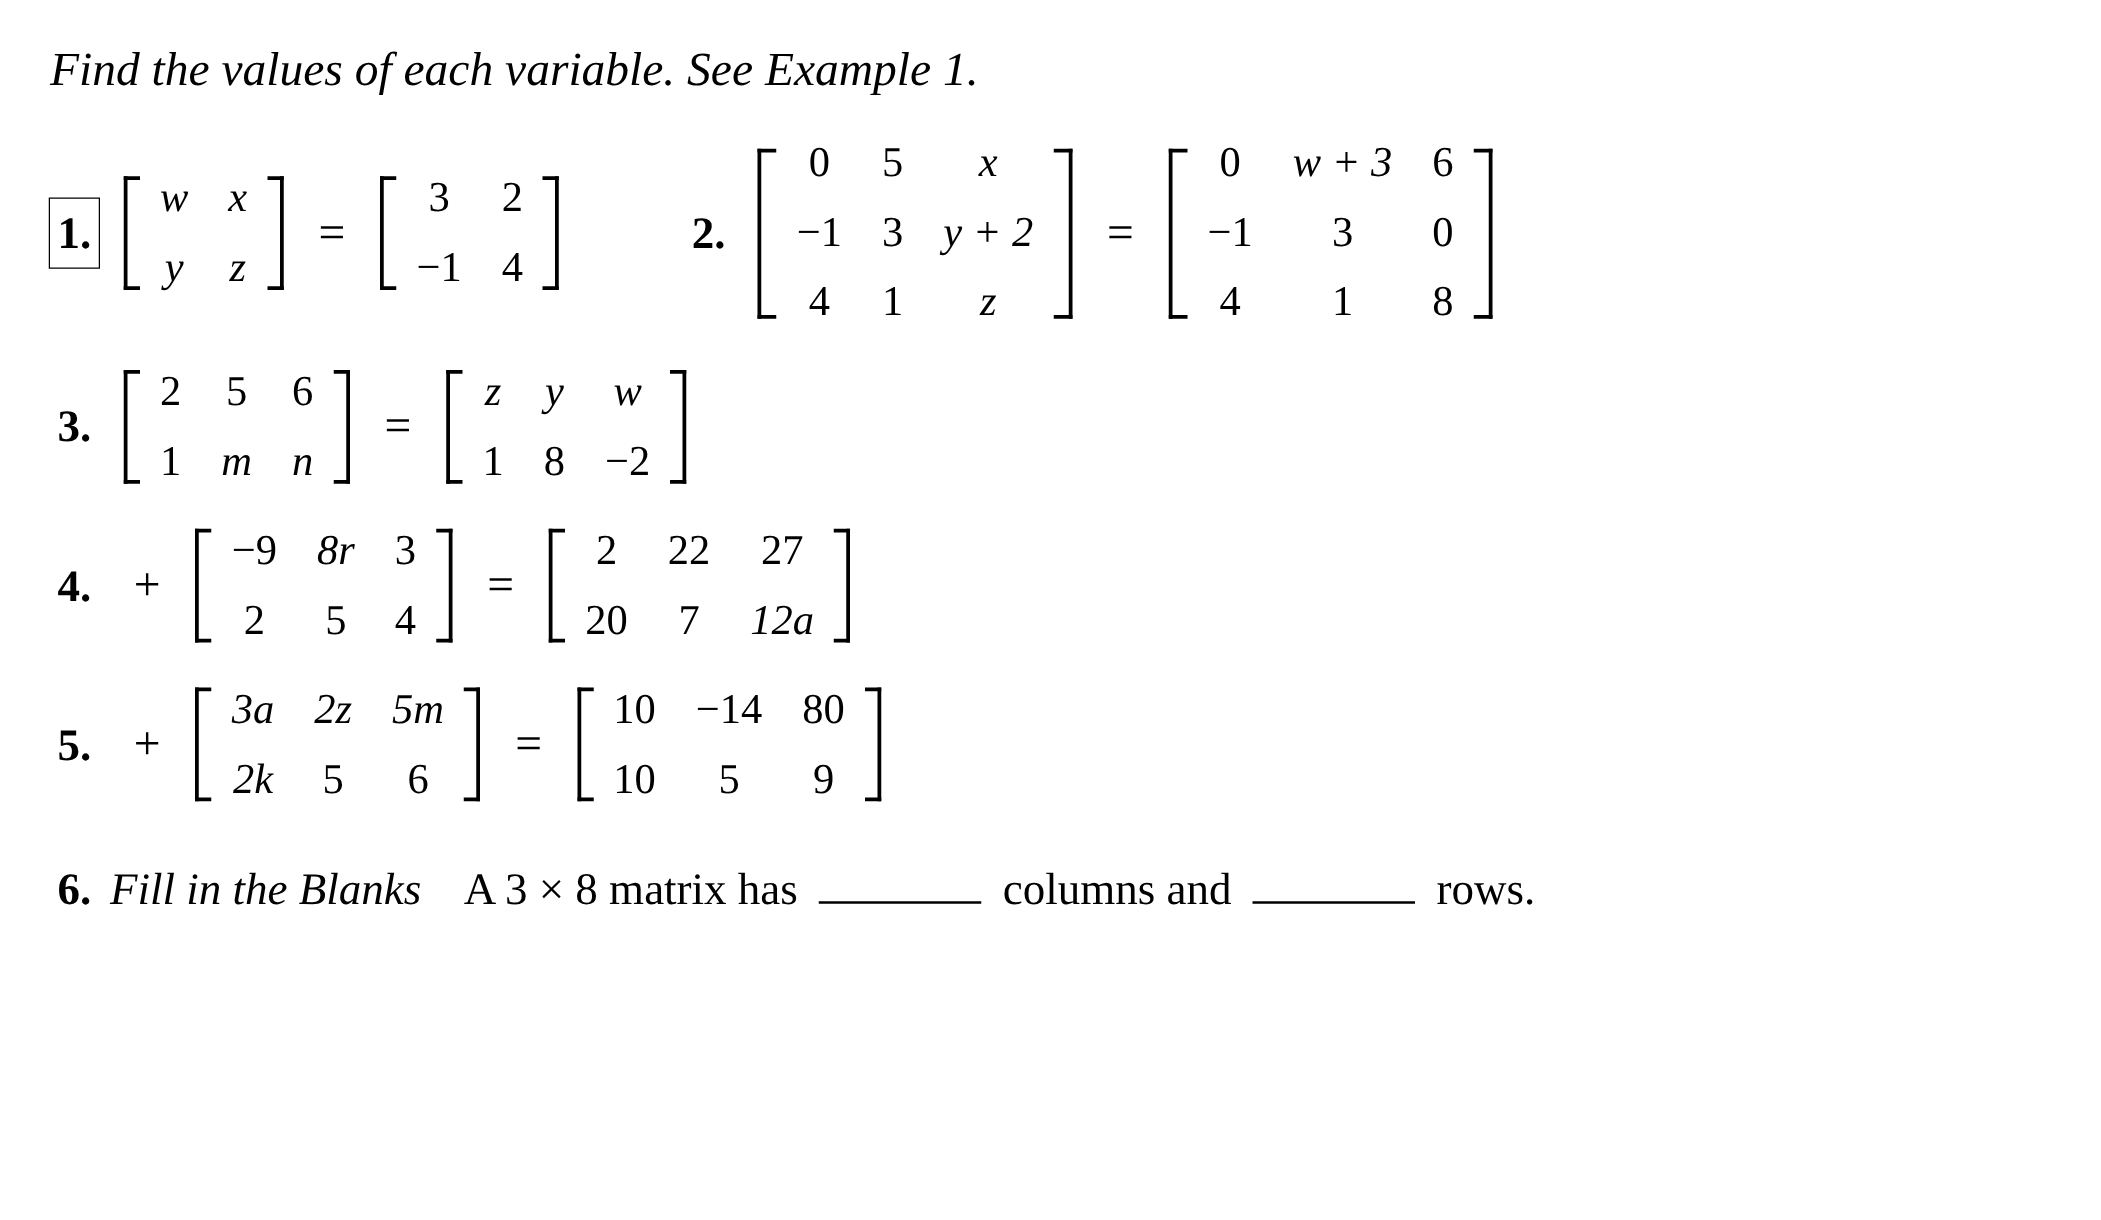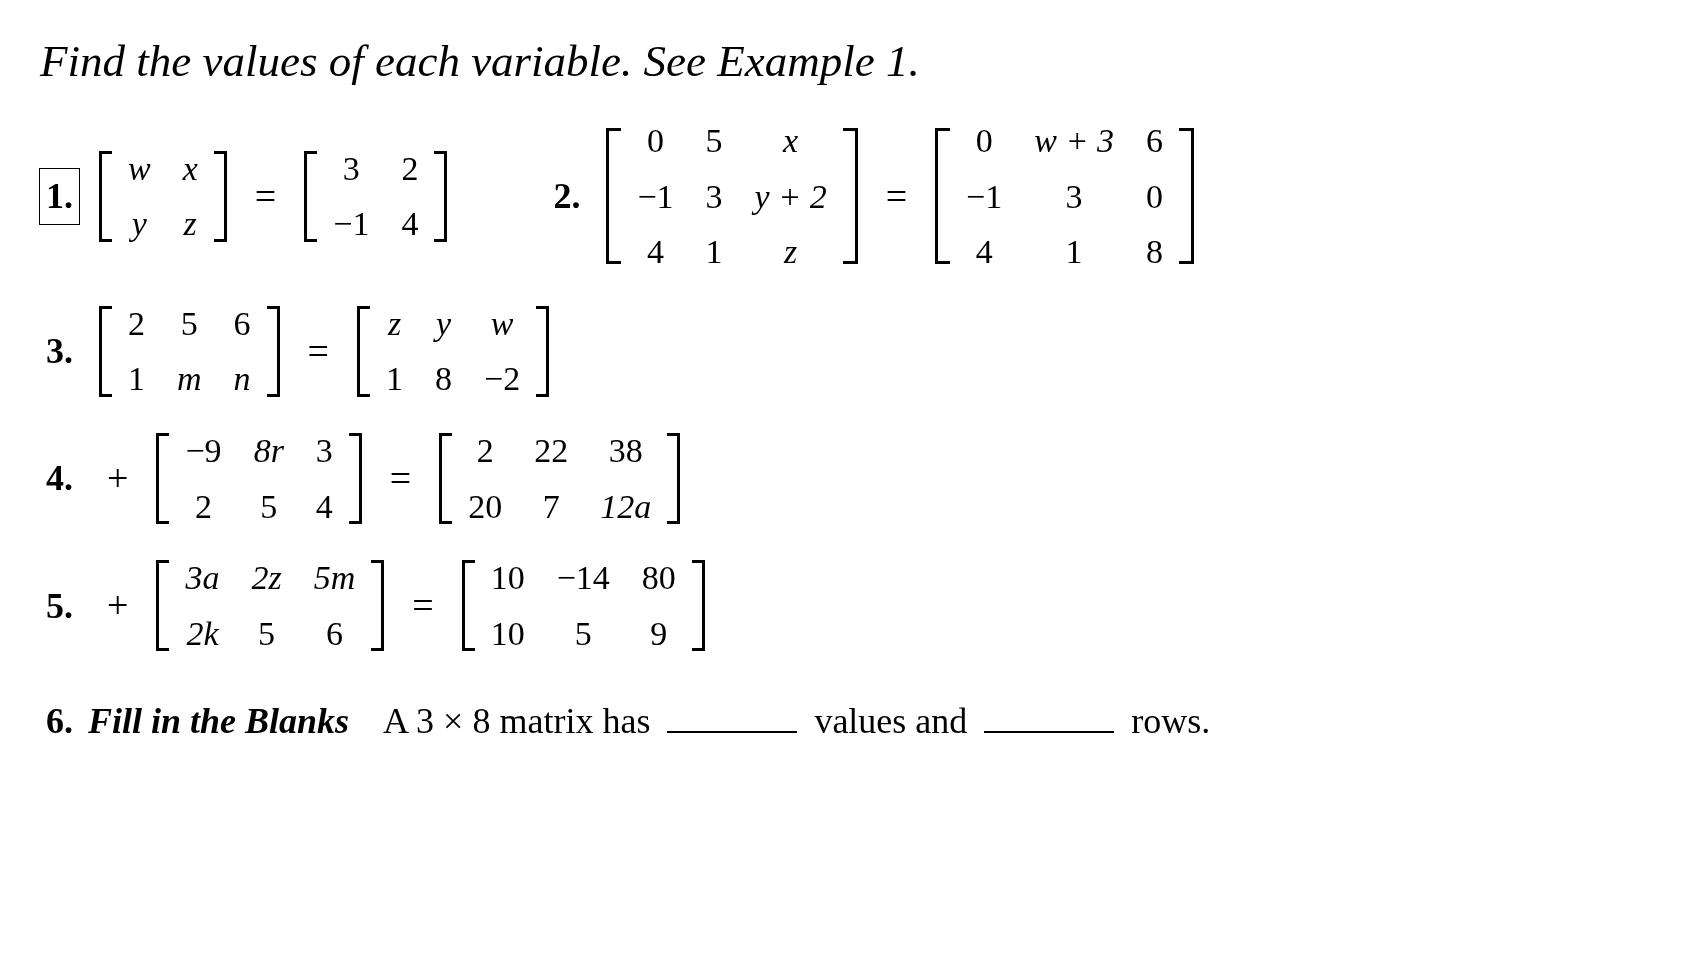--- a/index.html
+++ b/index.html
@@ -1,22 +1,22 @@
 <!DOCTYPE html>
 <html><head>
 <meta charset="utf-8">
 <style>
   html,body{margin:0;padding:0;background:#fff;color:#000;}
   body{font-family:"Times New Roman",Times,serif;font-size:34px;padding:30px 40px;line-height:1.4;}
-  .instruction{font-style:italic;margin-bottom:20px;font-size:45px;}
+  .instruction{font-style:italic;margin-bottom:20px;font-size:38px;}
   .line{display:flex;align-items:center;flex-wrap:wrap;margin:16px 0;gap:20px;}
   .pnum{font-weight:bold;padding:2px 6px;font-size:36px;}
   .pnum.outlined{outline:1px solid #000;}
   .italic{font-style:italic;}
-  .bold{font-weight:bold;}
+  .bold{font-weight:normal;}
   .matrix{display:inline-flex;align-items:center;}
   .matrix table{border-collapse:collapse;}
   .matrix td{padding:4px 16px;text-align:center;white-space:nowrap;font-size:34px;}
   .br-l,.br-r{display:inline-block;border-top:3px solid #000;border-bottom:3px solid #000;}
   .br-l{border-left:3px solid #000;}
   .br-r{border-right:3px solid #000;}
   .br-l.small,.br-r.small{height:85px;width:10px;}
   .br-l.med,.br-r.med{height:130px;width:12px;}
   .eq,.plus{font-size:38px;padding:0 8px;}
   .blank{display:inline-block;border-bottom:2px solid #000;min-width:130px;height:1.1em;margin:0 8px;}
@@ -178,21 +178,21 @@
     <span class="br-r small"></span>
   </span>
   <span class="eq">=</span>
   <span class="matrix">
     <span class="br-l small"></span>
     <table>
       <tbody>
           <tr>
             <td>2</td>
             <td>22</td>
-            <td>38</td>
+            <td>27</td>
           </tr>
       <tr>
             <td>20</td>
             <td>7</td>
             <td class="italic">12a</td>
           </tr>
     </tbody>
       </table>
     <span class="br-r small"></span>
   </span>
@@ -239,16 +239,16 @@
     <span class="br-r small"></span>
   </span>
 </div>
 
 <div class="q6">
   <span class="pnum">6.</span>
   <span class="bold italic">Fill in the Blanks</span>
   &nbsp;&nbsp;
   <span>A 3 × 8 matrix has</span>
   <span class="blank"></span>
-  <span>values and</span>
+  <span>columns and</span>
   <span class="blank"></span>
   <span>rows.</span>
 </div>
 
 </body></html>

